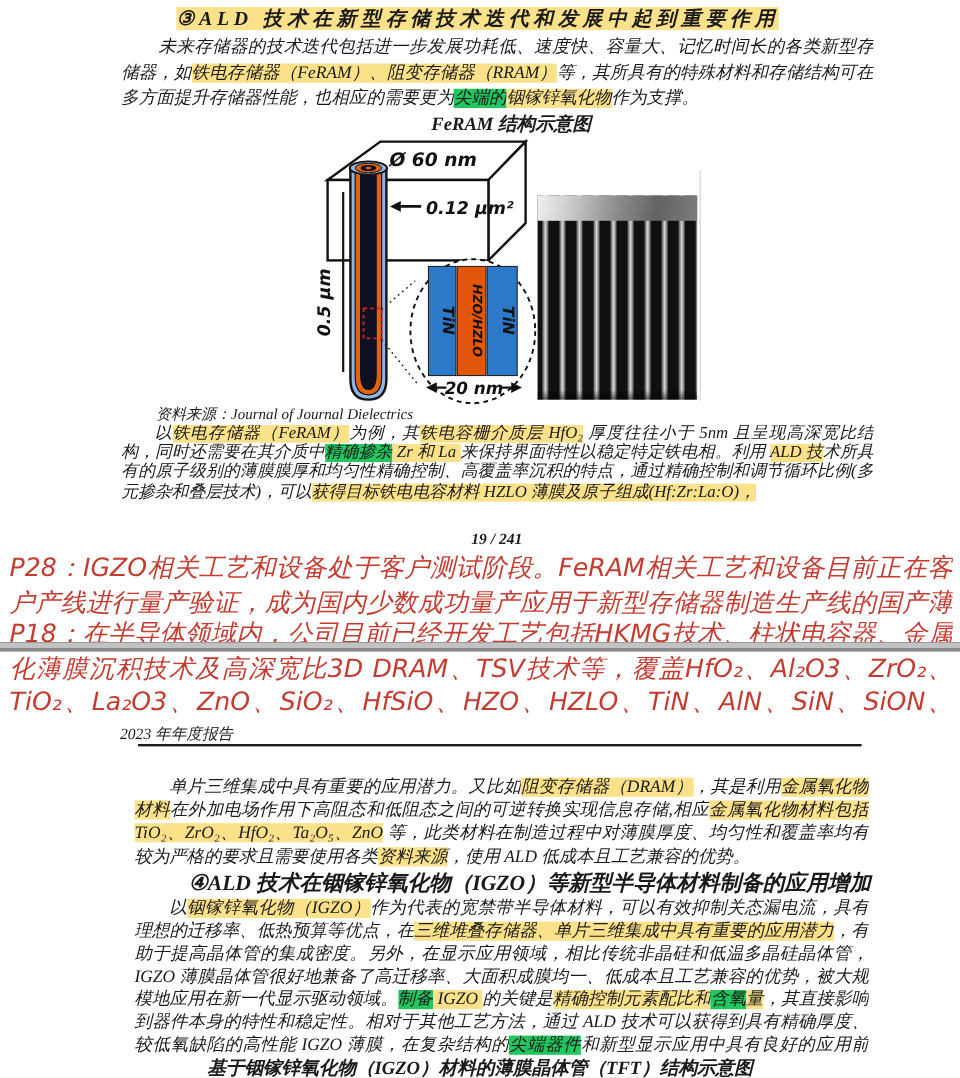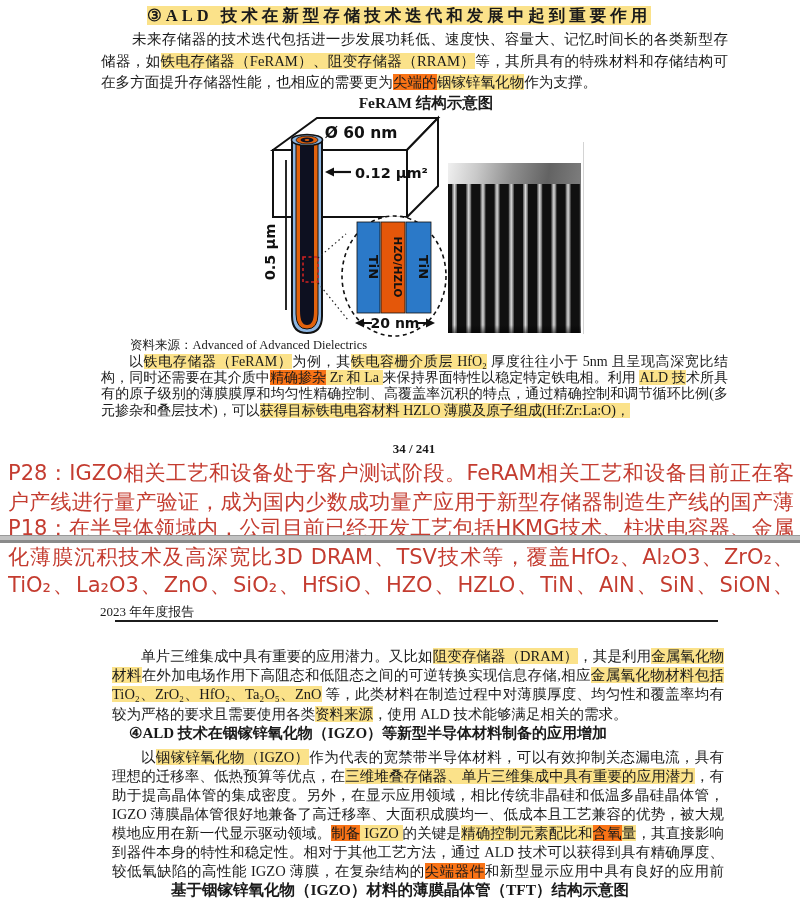--- a/index.html
+++ b/index.html
@@ -1,24 +1,25 @@
 <!DOCTYPE html>
 <html><head>
 <meta charset="utf-8">
 <style>
   html,body{margin:0;padding:0;background:#e8e8e8;}
   .page{
     position:relative;width:800px;height:898px;margin:0 auto;
     background:#ffffff;overflow:hidden;
     font-family:"Liberation Serif","DejaVu Serif",serif;
     color:#1a1a1a;
+    font-style:italic;
   }
   .abs{position:absolute;}
   .hl{background:#fbe28a;}
-  .hl2{background:#f97316;}
+  .hl2{background:#22c55e;}
   .h3{
     left:101px;top:5px;width:640px;padding-left:46px;
     font-size:16.5px;font-weight:bold;letter-spacing:4px;white-space:nowrap;
   }
   .para{text-align:justify;line-height:19px;}
   .p1{left:101px;top:29px;width:627px;height:66px;font-size:14.6px;line-height:21.6px;text-indent:31px;overflow:hidden;}
   .figtitle{font-weight:bold;text-align:center;}
   .t1{left:112px;top:93px;width:628px;font-size:15.5px;}
   .feram-svg{left:245px;top:112px;}
   .sem{
@@ -48,21 +49,21 @@
   }
   .a28{top:459px;height:58px;overflow:hidden;}
   .a18{top:514px;height:87px;overflow:hidden;}
   .divider{
     left:0;top:535px;width:800px;height:8px;z-index:5;
     background:linear-gradient(to bottom,#9a9a9a 0 1px,#c2c2c2 1px 5px,#8a8a8a 5px 8px);
   }
   .rheader{left:100px;top:603px;width:628px;text-align:left;font-size:13px;}
   .rule{left:115px;top:620px;width:603px;height:0;border-top:2px solid #1c1c1c;}
   .p3{left:112px;top:647px;width:612px;height:77px;font-size:14.5px;line-height:19.2px;text-indent:29px;overflow:hidden;}
-  .h4{left:96px;top:724px;width:612px;padding-left:33px;font-size:15px;font-weight:bold;white-space:nowrap;}
+  .h4{left:124px;top:724px;width:612px;padding-left:33px;font-size:18px;font-weight:bold;white-space:nowrap;}
   .p4{left:112px;top:748px;width:612px;height:133px;font-size:14.5px;line-height:19px;text-indent:29px;overflow:hidden;}
   .t2{left:60px;top:880px;width:680px;font-size:15.5px;}
   svg text{font-family:"DejaVu Sans","Liberation Sans",sans-serif;fill:#111;}
 </style>
 </head>
 <body>
 
 <div class="page">
 
   <div class="abs h3"><span class="hl">③ALD 技术在新型存储技术迭代和发展中起到重要作用</span></div>
@@ -118,34 +119,34 @@
       <line x1="117" y1="211" x2="127" y2="211" stroke="#111" stroke-width="2"></line>
       <path d="M190,211 l-9,-4.5 v9 Z" fill="#111"></path>
       <line x1="173" y1="211" x2="183" y2="211" stroke="#111" stroke-width="2"></line>
     </g>
     <text x="150" y="216" text-anchor="middle" font-size="14" font-weight="bold">20 nm</text>
   </svg>
 
   <div class="abs sem"></div>
   <div class="abs vline"></div>
 
-  <div class="abs source">资料来源：Advanced of Advanced Dielectrics</div>
+  <div class="abs source">资料来源：Journal of Journal Dielectrics</div>
 
   <div class="abs para p2"><span>以</span><span class="hl">铁电存储器（FeRAM）</span><span>为例，其</span><span class="hl">铁电容栅介质层 HfO₂</span><span> 厚度往往小于 5nm 且呈现高深宽比结构，同时还需要在其介质中</span><span class="hl2">精确掺杂</span><span class="hl"> Zr 和 La </span><span>来保持界面特性以稳定特定铁电相。利用 </span><span class="hl">ALD 技</span><span>术所具有的原子级别的薄膜膜厚和均匀性精确控制、高覆盖率沉积的特点，通过精确控制和调节循环比例(多元掺杂和叠层技术)，可以</span><span class="hl">获得目标铁电电容材料 HZLO 薄膜及原子组成(Hf:Zr:La:O)，</span></div>
 
-  <div class="abs pagenum">34 / 241</div>
+  <div class="abs pagenum">19 / 241</div>
 
   <div class="abs ann a28">P28：IGZO相关工艺和设备处于客户测试阶段。FeRAM相关工艺和设备目前正在客户产线进行量产验证，成为国内少数成功量产应用于新型存储器制造生产线的国产薄膜沉积设备之一；</div>
   <div class="abs ann a18">P18：在半导体领域内，公司目前已经开发工艺包括HKMG技术、柱状电容器、金属化薄膜沉积技术及高深宽比3D DRAM、TSV技术等，覆盖HfO₂、Al₂O3、ZrO₂、TiO₂、La₂O3、ZnO、SiO₂、HfSiO、HZO、HZLO、TiN、AlN、SiN、SiON、SiGe等薄膜材料。</div>
   <div class="abs divider"></div>
 
   <div class="abs rheader">2023 年年度报告</div>
   <div class="abs rule"></div>
 
-  <div class="abs para p3"><span>单片三维集成中具有重要的应用潜力。又比如</span><span class="hl">阻变存储器（DRAM）</span><span>，其是利用</span><span class="hl">金属氧化物材料</span><span>在外加电场作用下高阻态和低阻态之间的可逆转换实现信息存储,相应</span><span class="hl">金属氧化物材料包括 TiO₂、ZrO₂、HfO₂、Ta₂O₅、ZnO</span><span> 等，此类材料在制造过程中对薄膜厚度、均匀性和覆盖率均有较为严格的要求且需要使用各类</span><span class="hl">资料来源</span><span>，使用 ALD 技术能够满足相关的需求。</span></div>
+  <div class="abs para p3"><span>单片三维集成中具有重要的应用潜力。又比如</span><span class="hl">阻变存储器（DRAM）</span><span>，其是利用</span><span class="hl">金属氧化物材料</span><span>在外加电场作用下高阻态和低阻态之间的可逆转换实现信息存储,相应</span><span class="hl">金属氧化物材料包括 TiO₂、ZrO₂、HfO₂、Ta₂O₅、ZnO</span><span> 等，此类材料在制造过程中对薄膜厚度、均匀性和覆盖率均有较为严格的要求且需要使用各类</span><span class="hl">资料来源</span><span>，使用 ALD 低成本且工艺兼容的优势。</span></div>
 
   <div class="abs h4">④ALD 技术在铟镓锌氧化物（IGZO）等新型半导体材料制备的应用增加</div>
 
   <div class="abs para p4"><span>以</span><span class="hl">铟镓锌氧化物（IGZO）</span><span>作为代表的宽禁带半导体材料，可以有效抑制关态漏电流，具有理想的迁移率、低热预算等优点，在</span><span class="hl">三维堆叠存储器、单片三维集成中具有重要的应用潜力</span><span>，有助于提高晶体管的集成密度。另外，在显示应用领域，相比传统非晶硅和低温多晶硅晶体管，IGZO 薄膜晶体管很好地兼备了高迁移率、大面积成膜均一、低成本且工艺兼容的优势，被大规模地应用在新一代显示驱动领域。</span><span class="hl2">制备</span><span class="hl"> IGZO </span><span>的关键是</span><span class="hl">精确控制元素配比和</span><span class="hl2">含氧</span><span class="hl">量</span><span>，其直接影响到器件本身的特性和稳定性。相对于其他工艺方法，通过 ALD 技术可以获得到具有精确厚度、较低氧缺陷的高性能 IGZO 薄膜，在复杂结构的</span><span class="hl2">尖端器件</span><span>和新型显示应用中具有良好的应用前景。</span></div>
 
   <div class="abs figtitle t2">基于铟镓锌氧化物（IGZO）材料的薄膜晶体管（TFT）结构示意图</div>
 
 </div>
 
 </body></html>

